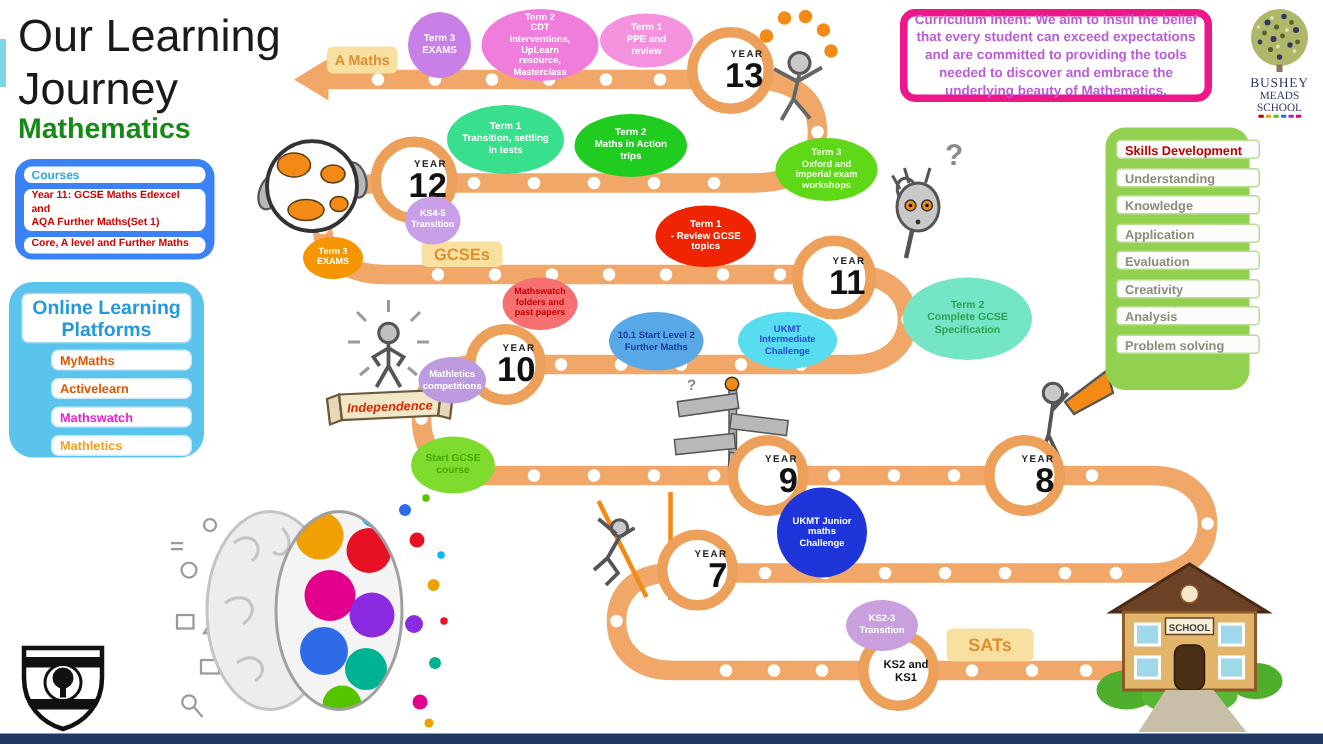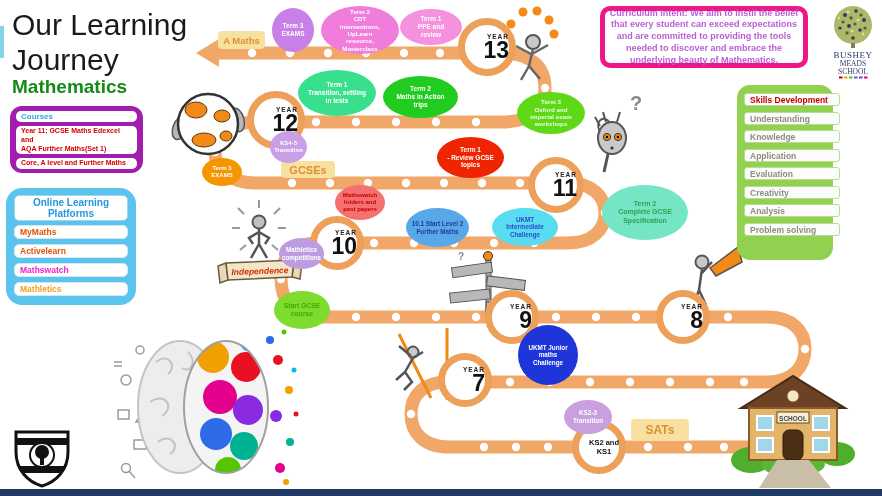--- a/index.html
+++ b/index.html
@@ -4,30 +4,30 @@
 <style>
   html,body{margin:0;padding:0;background:#fff;}
   #canvas{position:relative;width:882px;height:496px;background:#fff;overflow:hidden;
           font-family:"Liberation Sans",sans-serif;}
   .abs{position:absolute;}
   svg{position:absolute;left:0;top:0;z-index:1;}
   #title{left:12px;top:8px;font-size:30px;line-height:1.15;color:#1a1a1a;white-space:pre-line;z-index:2;}
   #subject{left:12px;top:76px;font-size:19px;font-weight:bold;color:#168A16;z-index:2;}
   #left-accent{left:0;top:26px;width:4px;height:32px;background:#7FD6E8;z-index:2;}
   
-  #courses{left:10px;top:106px;width:133px;height:67px;background:#a21caf;border-radius:12px;
+  #courses{left:10px;top:106px;width:133px;height:67px;background:#3b82f6;border-radius:12px;
            padding:5px 6px;box-sizing:border-box;z-index:2;}
   .strip{background:#fff;border-radius:5px;padding:1px 5px;margin-bottom:4px;font-weight:bold;}
   #courses .h{color:#29ABE2;font-size:8px;}
   #courses .c{color:#D40000;font-size:7px;white-space:pre-line;line-height:1.25;}
   
   #platforms{left:6px;top:188px;width:130px;height:117px;background:#5BC4EC;border-radius:16px;
              padding:7px 8px;box-sizing:border-box;z-index:2;}
-  #platforms .h{color:#2299DD;font-size:10px;text-align:center;border:1px solid #9ad6f0;}
-  #platforms .p{font-size:8.5px;margin-bottom:5px;border:1px solid #cfeaf8;}
+  #platforms .h{color:#2299DD;font-size:13px;text-align:center;border:1px solid #9ad6f0;}
+  #platforms .p{font-size:8.5px;margin-bottom:5px;border:1px solid #cfeaf8;margin-left:20px;}
   
   #intent{left:600px;top:6px;width:208px;height:62px;background:#fff;border:5px solid #EE1789;
           border-radius:10px;display:flex;align-items:center;justify-content:center;text-align:center;
           padding:3px 0;box-sizing:border-box;font-size:9px;font-weight:bold;color:#B95ED6;
           line-height:1.3;z-index:2;}
   
   #skills{left:737px;top:85px;width:96px;height:175px;background:#92D050;border-radius:13px;
           padding:8px 0 20px 7px;box-sizing:border-box;z-index:2;}
   #skills .s{width:96px;height:13px;line-height:13px;font-size:8.5px;font-weight:bold;color:#8C8C7C;
              background:#FCFCFC;border:1px solid #b8dc90;border-radius:3px;margin-bottom:5.5px;

